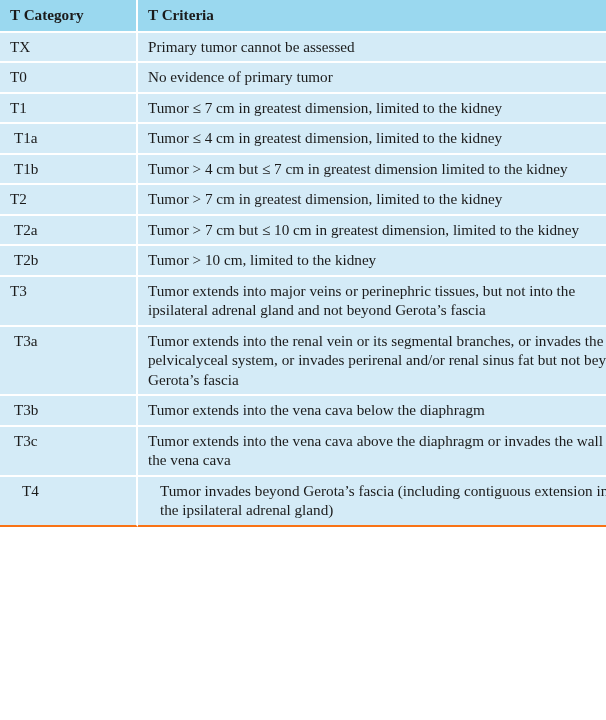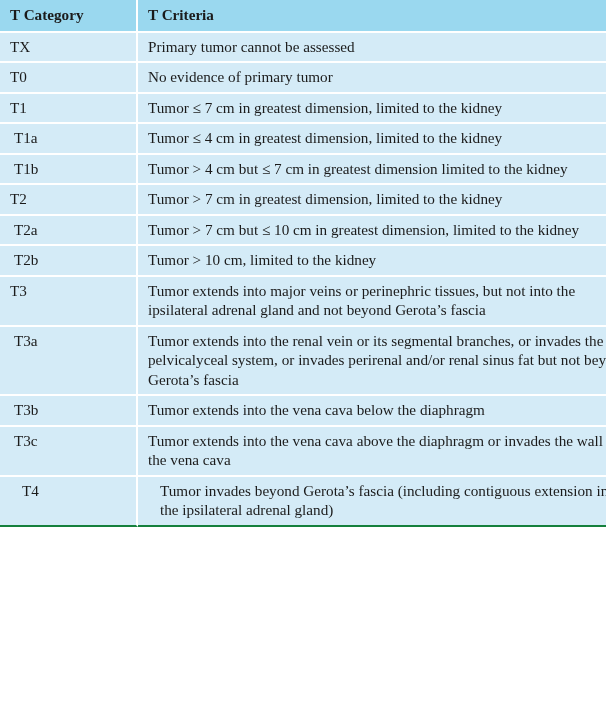--- a/index.html
+++ b/index.html
@@ -51,21 +51,21 @@
   .col-crit {
     width: 486px;
     border-right: none !important;
   }
 
   td.cat-sub {
     padding-left: 14px;
   }
 
   tbody tr:last-child td {
-    border-bottom: 2px solid #15803d;
+    border-bottom: 2px solid #f97316;
     padding-left: 22px;
   }
 </style>
 </head>
 <body>
 
 <table class="staging-table">
   <thead>
     <tr>
       <th class="col-cat">T Category</th>

